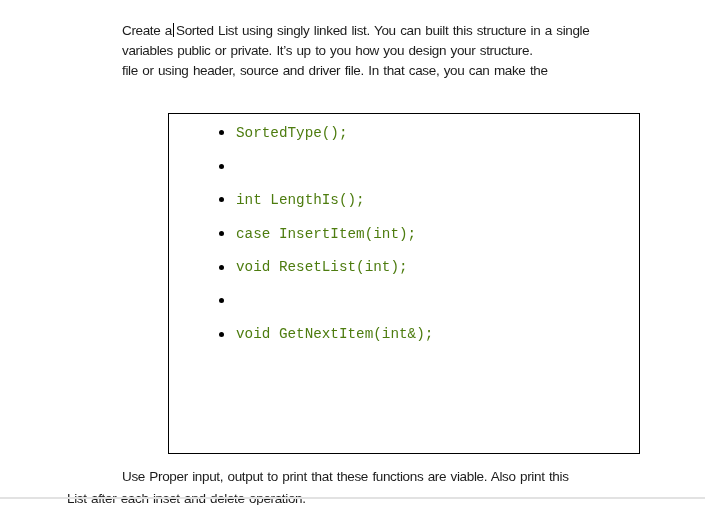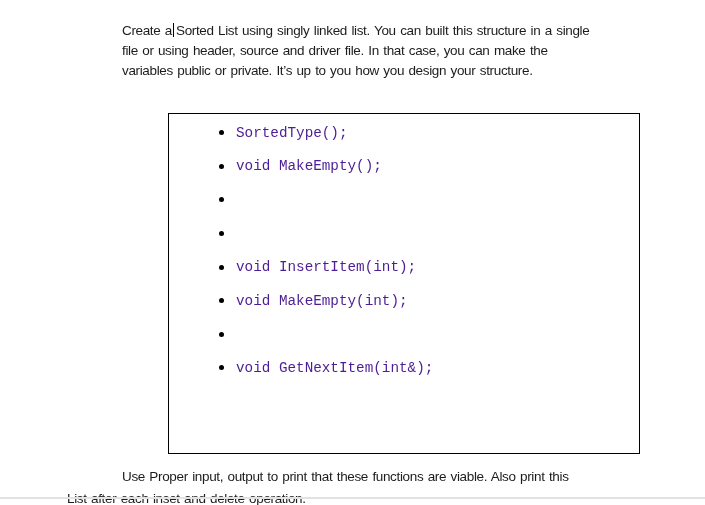--- a/index.html
+++ b/index.html
@@ -66,21 +66,21 @@
     width: 5px;
     height: 5px;
     border-radius: 50%;
     background: #000;
     margin-right: 12px;
     flex: 0 0 auto;
   }
   .code {
     font-family: "Liberation Mono", "DejaVu Sans Mono", monospace;
     font-size: 14.3px;
-    color: #4c1d95;
+    color: #4d7c0f;
     white-space: pre;
   }
 
   
   .outro {
     position: absolute;
     left: 67px;
     top: 452px;
     width: 560px;
     font-size: 13.5px;
@@ -100,47 +100,44 @@
     background: #e2e2e2;
   }
 </style>
 </head>
 <body>
 
 <div class="screen">
 
   <p class="intro">
     <span class="line"><span>Create a</span><span class="caret"></span><span>Sorted List using singly linked list. You can built this structure in a single</span></span>
+    <span class="line">variables public or private. It’s up to you how you design your structure.</span>
     <span class="line">file or using header, source and driver file. In that case, you can make the</span>
-    <span class="line">variables public or private. It’s up to you how you design your structure.</span>
   </p>
 
   <div class="code-box">
     <ul>
       <li>
           <span class="bullet"></span>
           <span class="code">SortedType();</span>
         </li>
       <li>
           <span class="bullet"></span>
-          <span class="code">void MakeEmpty();</span>
         </li>
       <li>
           <span class="bullet"></span>
+          <span class="code">int LengthIs();</span>
         </li>
       <li>
           <span class="bullet"></span>
+          <span class="code">case InsertItem(int);</span>
         </li>
       <li>
           <span class="bullet"></span>
-          <span class="code">void InsertItem(int);</span>
-        </li>
-      <li>
-          <span class="bullet"></span>
-          <span class="code">void MakeEmpty(int);</span>
+          <span class="code">void ResetList(int);</span>
         </li>
       <li>
           <span class="bullet"></span>
         </li>
       <li>
           <span class="bullet"></span>
           <span class="code">void GetNextItem(int&amp;);</span>
         </li>
     </ul>
   </div>

